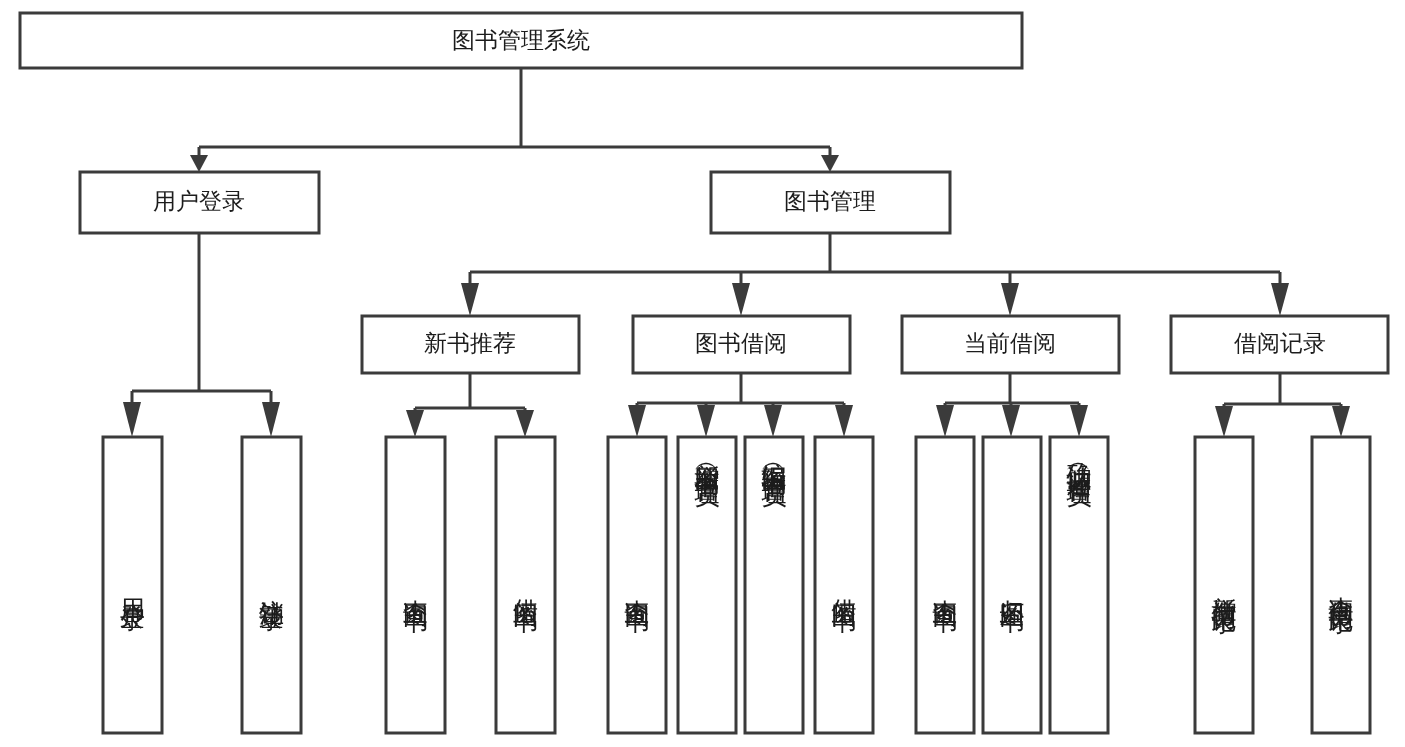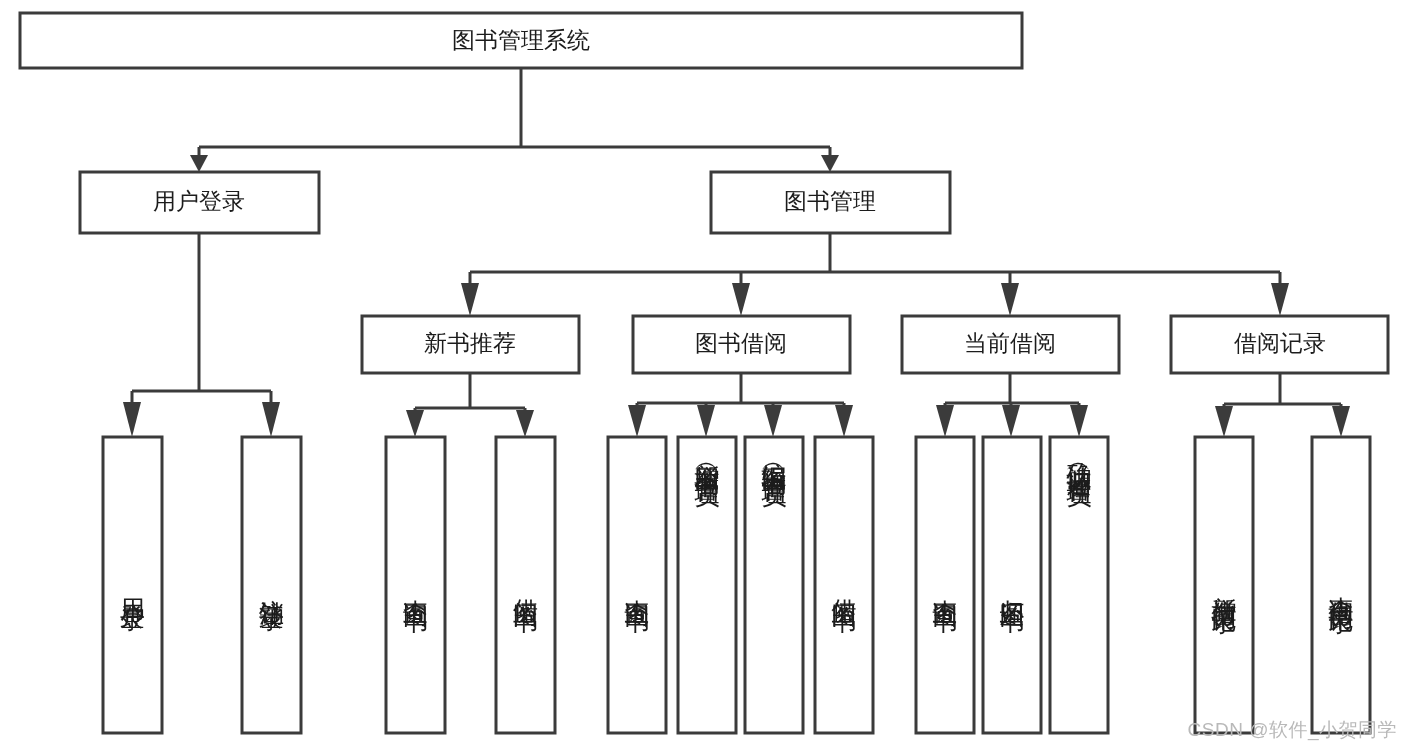--- a/index.html
+++ b/index.html
@@ -236,14 +236,13 @@
     <span class="vlabel">确认归还（管理员）</span>
   </div>
 
   <div class="vlabel-wrap" style="left:1195px; top:437px; width:58px; height:296px; align-items:center;">
     <span class="vlabel">新增借阅记录</span>
   </div>
   <div class="vlabel-wrap" style="left:1312px; top:437px; width:58px; height:296px; align-items:center;">
     <span class="vlabel">查询借阅记录</span>
   </div>
 
-  <div class="watermark">CSDN @软件_小贺同学</div>
 </div>
 
 </body></html>

